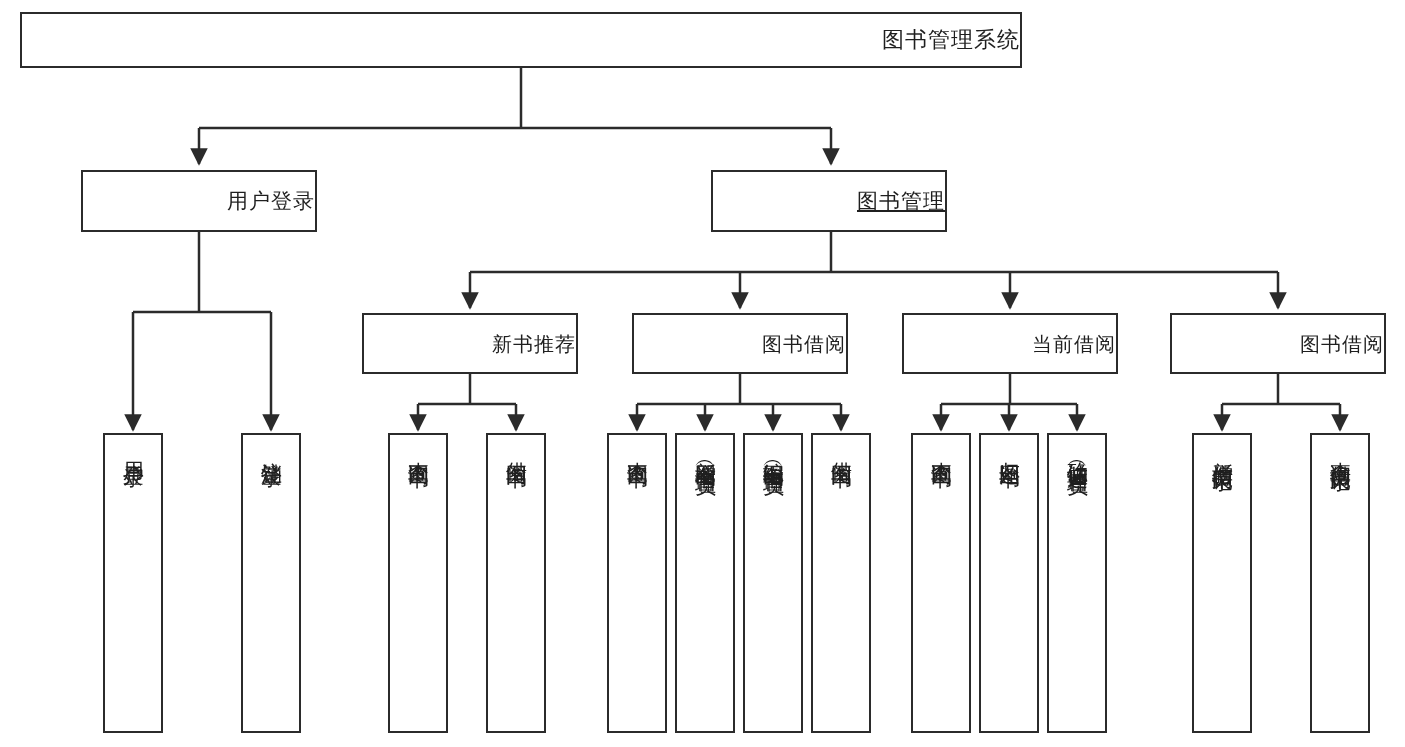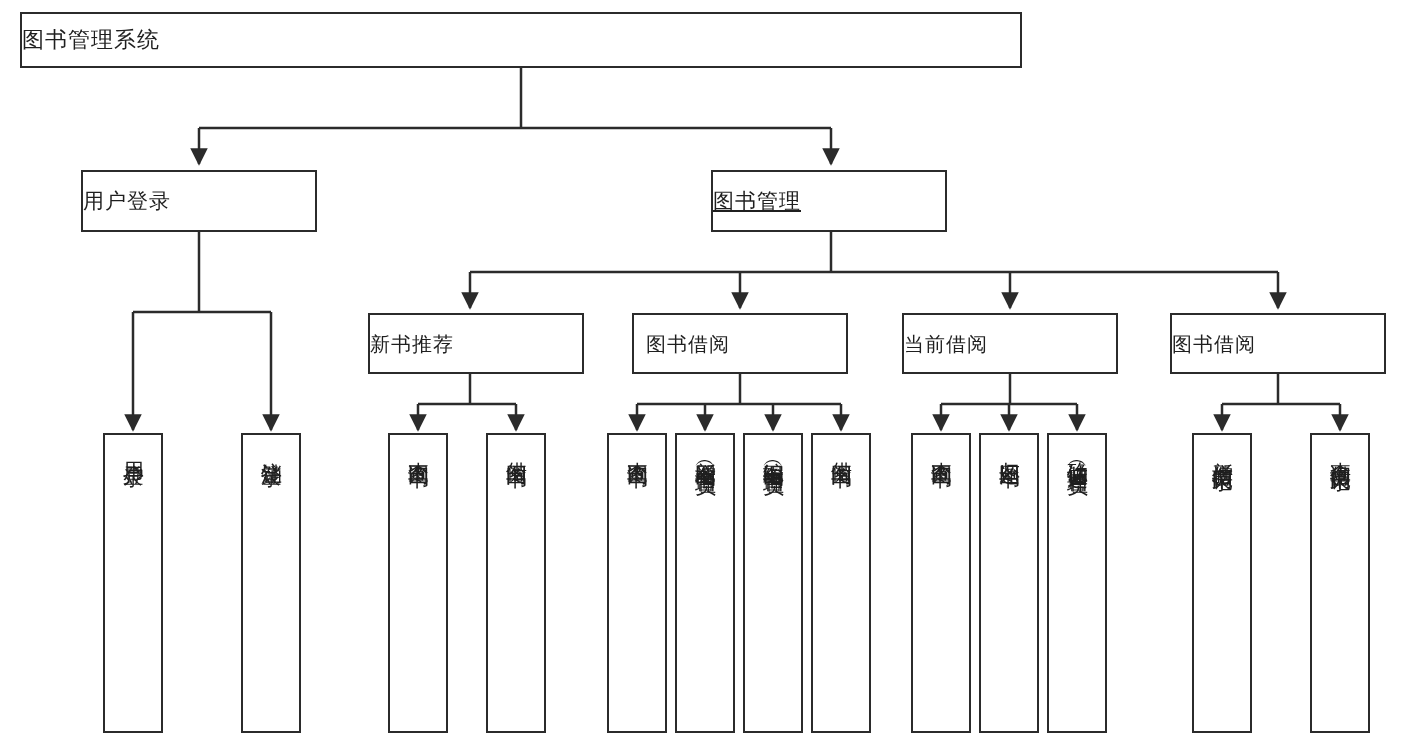--- a/index.html
+++ b/index.html
@@ -25,21 +25,21 @@
     height: 747px;
     pointer-events: none;
   }
   .node {
     position: absolute;
     box-sizing: border-box;
     border: 2.5px solid #2b2b2b;
     background: #ffffff;
     display: flex;
     align-items: center;
-    justify-content: flex-start;
+    justify-content: flex-end;
     color: #1f1f1f;
   }
   .node .label {
     font-size: 21px;
     line-height: 1.2;
     letter-spacing: 1px;
     white-space: nowrap;
   }
   .node.root .label { font-size: 22px; }
   .node.level2 .label { font-size: 21px; }
@@ -131,21 +131,21 @@
     <span class="label">图书管理系统</span>
   </div>
 
   <div class="node level2" style="left:81px; top:170px; width:236px; height:62px;">
     <span class="label">用户登录</span>
   </div>
   <div class="node level2" style="left:711px; top:170px; width:236px; height:62px;text-decoration:underline;">
     <span class="label">图书管理</span>
   </div>
 
-  <div class="node level3" style="left:362px; top:313px; width:216px; height:61px;margin-left:6px;">
+  <div class="node level3" style="left:362px; top:313px; width:216px; height:61px;">
     <span class="label">新书推荐</span>
   </div>
   <div class="node level3" style="left:632px; top:313px; width:216px; height:61px;padding-left:12px;">
     <span class="label">图书借阅</span>
   </div>
   <div class="node level3" style="left:902px; top:313px; width:216px; height:61px;">
     <span class="label">当前借阅</span>
   </div>
   <div class="node level3" style="left:1170px; top:313px; width:216px; height:61px;">
     <span class="label">图书借阅</span>

